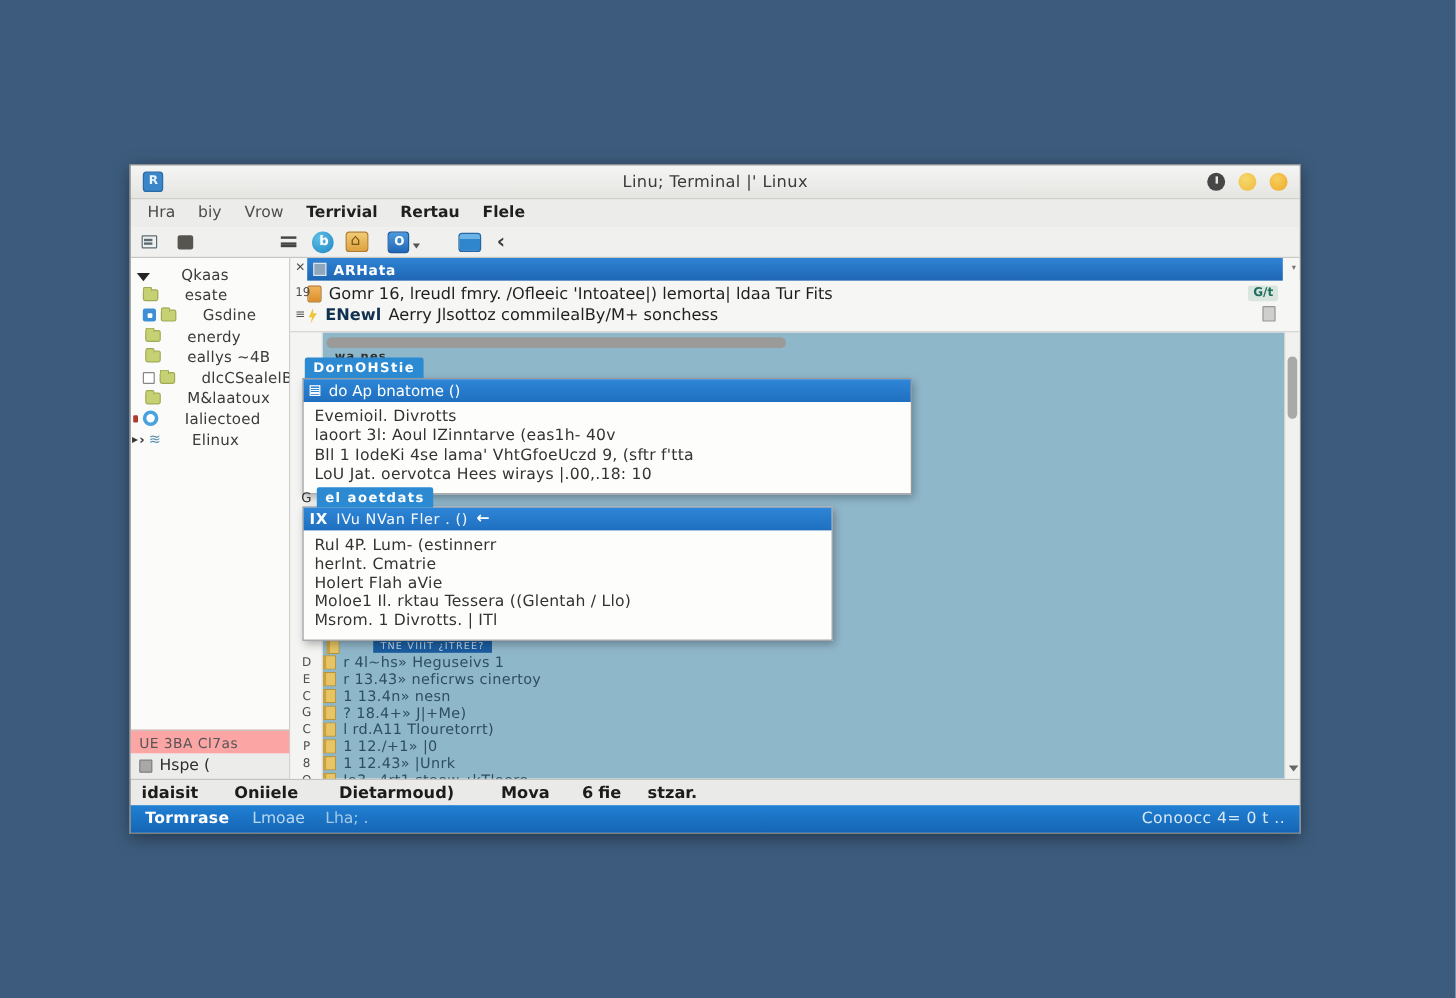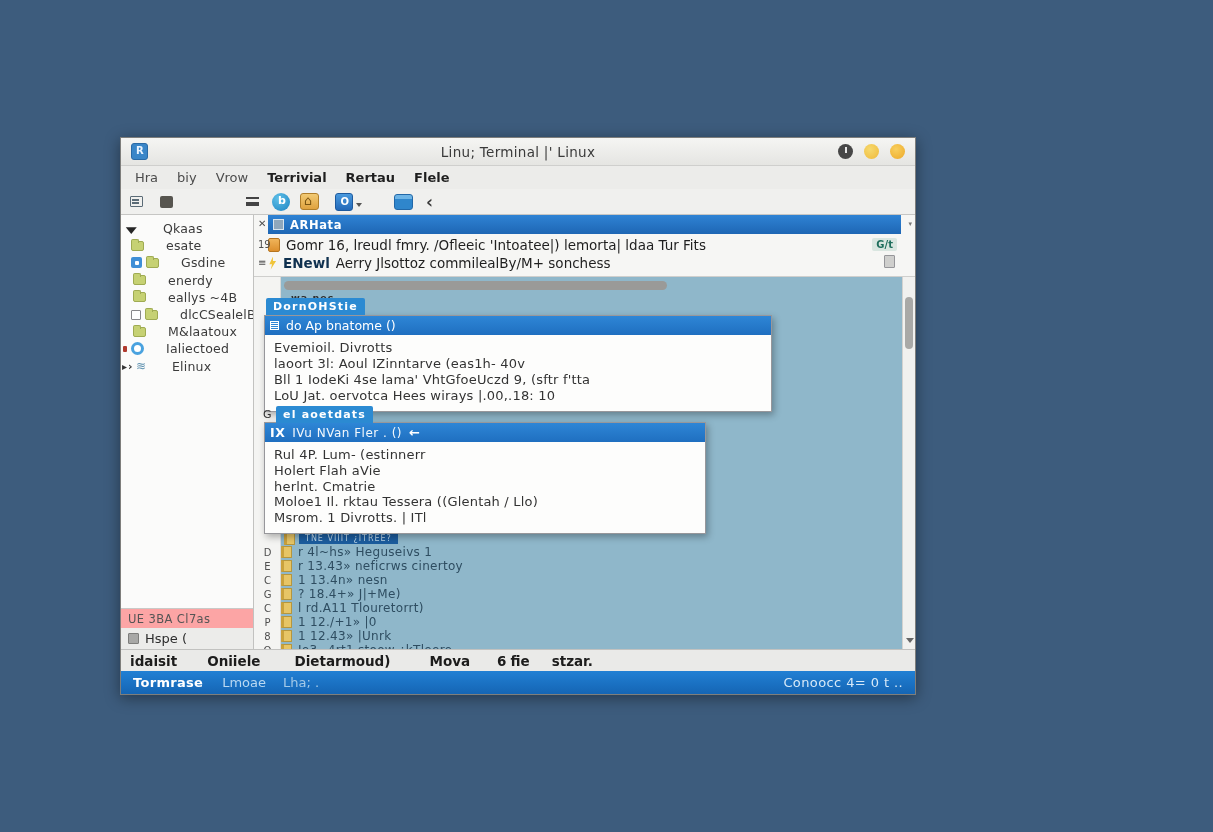--- a/index.html
+++ b/index.html
@@ -4,21 +4,21 @@
 <style>
   * { box-sizing: border-box; margin: 0; padding: 0; }
   html,body { width:1213px; height:832px; }
   body {
     background:#3d5c7d;
     font-family:"DejaVu Sans", sans-serif;
     position:relative;
     overflow:hidden;
   }
   .window {
-    position:absolute; left:120px; top:137px; width:796px; height:558px;
+    position:absolute; left:108px; top:137px; width:976px; height:558px;
     background:#ececea; border:1px solid #7e7e7c;
     box-shadow:0 3px 14px rgba(0,0,0,.4);
   }
   
   .titlebar {
     height:28px; background:linear-gradient(#f5f5f3,#e5e5e2);
     border-bottom:1px solid #cfcfcd; display:flex; align-items:center; padding:0 10px;
     position:relative;
   }
   .win-icon { width:17px; height:17px; background:#3a86c8; border:1px solid #2a6aa6; border-radius:3px; position:relative; flex:none; }
@@ -116,21 +116,21 @@
   .i-menu-sm { width:9px; height:9px; border:1px solid #fff; background:repeating-linear-gradient(#2e86d6 0 1px,#fff 1px 2px); flex:none; }
   .popup-body { padding:5px 9px 7px; }
   .pline { font-size:13px; color:#333; line-height:16px; white-space:nowrap; overflow:hidden; letter-spacing:.2px; }
   .p2 .pline { line-height:15.8px; }
   .p2-prefix { position:absolute; left:9px; top:131px; font-size:11px; color:#2e2e2e; z-index:6; }
   .p2-tab { left:22px; top:129px; }
   .ph-bold { font-weight:bold; letter-spacing:.5px; }
   .ph-rest { font-size:12px; opacity:.95; letter-spacing:.5px; }
   .ph-arrow { font-size:13px; font-weight:bold; }
   
-  .sel-row { position:absolute; left:0; top:255px; height:13px; display:flex; align-items:center; z-index:2; width:100%; }
+  .sel-row { position:absolute; left:0; top:255px; height:13px; display:flex; align-items:center; z-index:2; width:100%;gap:24px; }
   .sel-row .i-rowfolder { margin-left:30px; }
   .sel-hl { margin-left:4px; background:#1b5c9e; color:#bcd7ea; font-size:8px; padding:1px 6px; letter-spacing:1px; white-space:nowrap; }
   .listrow { position:absolute; left:0; height:14px; width:100%; display:flex; align-items:center; z-index:2; }
   .row-g { width:27px; flex:none; text-align:center; font-size:10px; color:#4e4e4e; }
   .i-rowfolder { width:11px; height:12px; background:#e7c566; border:1px solid #b5963e; border-left:3px solid #caa13c; border-radius:1px; flex:none; }
   .row-t { margin-left:6px; font-size:12px; color:#2e4d61; letter-spacing:.3px; white-space:nowrap; }
   
   .statusbar { position:absolute; left:0; right:0; bottom:23px; height:22px; background:#eaeae8; border-top:1px solid #c2c2c0; display:flex; align-items:center; font-size:13.5px; color:#1c1c1c; font-weight:bold; }
   .st { white-space:nowrap; }
   .st0{margin-left:9px;} .st1{margin-left:30px;} .st2{margin-left:34px;} .st3{margin-left:39px;} .st4{margin-left:27px;} .st5{margin-left:4px;} .st6{margin-left:22px;}
@@ -283,22 +283,22 @@
         <span class="p2-prefix">G</span>
         <div class="popup-tab p2-tab">el aoetdats</div>
         <div class="popup p2">
           <div class="popup-head">
             <span class="ph-bold">IX</span>
             <span class="ph-rest">IVu   NVan Fler . ()</span>
             <span class="ph-arrow">←</span>
           </div>
           <div class="popup-body">
             <div class="pline">Rul 4P. Lum- (estinnerr</div>
+            <div class="pline">herlnt. Cmatrie</div>
             <div class="pline">Holert Flah aVie</div>
-            <div class="pline">herlnt. Cmatrie</div>
             <div class="pline">Moloe1 Il. rktau Tessera ((Glentah / Llo)</div>
             <div class="pline">Msrom. 1 Divrotts. | ITl</div>
           </div>
         </div>
 
         <div class="sel-row">
           <span class="i-rowfolder"></span>
           <span class="sel-hl">TNE VIIIT ¿ITREE?</span>
         </div>
 

